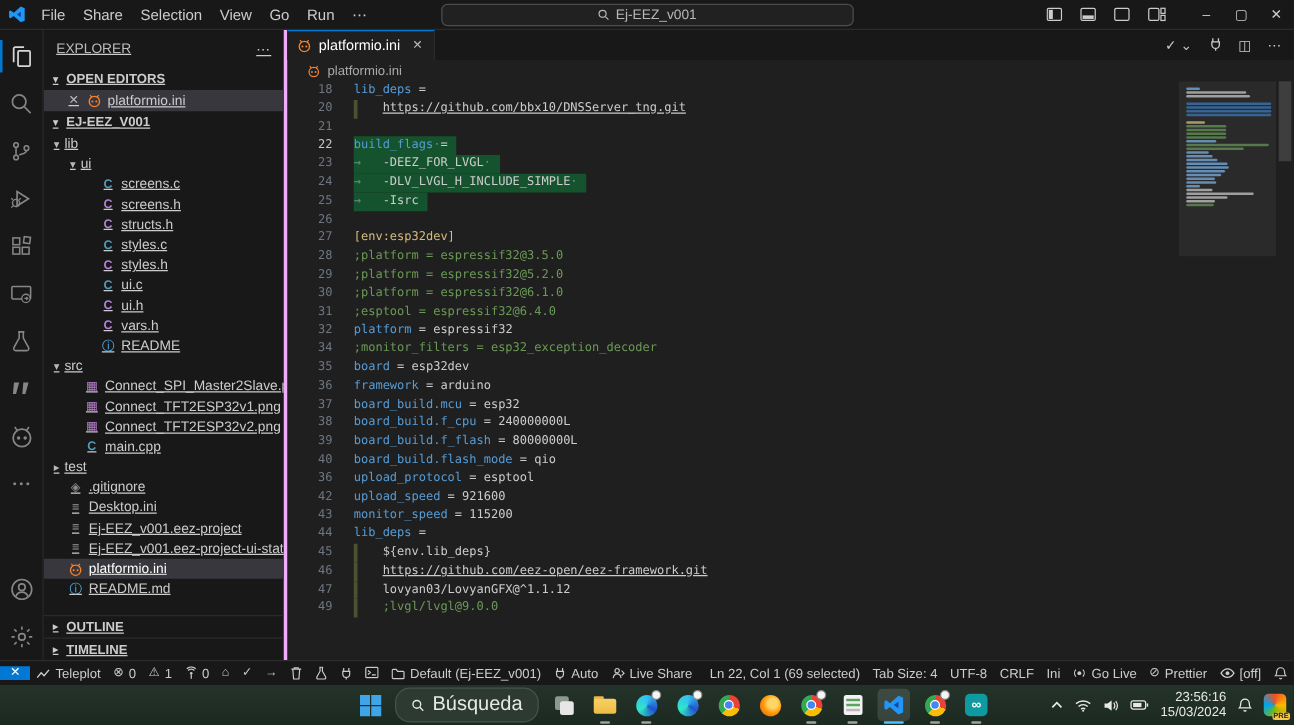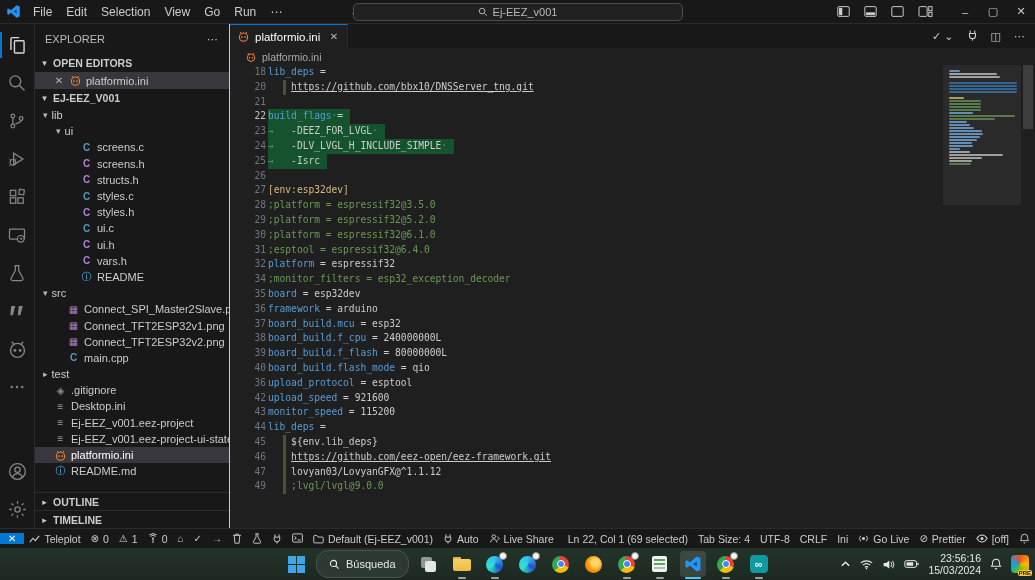--- a/index.html
+++ b/index.html
@@ -29,22 +29,22 @@
   .activitybar { width:35px; background:#181818; border-right:1px solid #2b2b2b;
     display:flex; flex-direction:column; align-items:center; padding-top:2px; flex:0 0 35px;}
   .ab-item { width:35px; height:38px; display:flex; align-items:center; justify-content:center;
     color:#868686; position:relative; cursor:pointer;}
   .ab-item.active { color:#d7d7d7; }
   .ab-item.active::before { content:""; position:absolute; left:0; top:6px; bottom:6px; width:2px; background:#0078d4; }
   .ab-bottom { margin-top:auto; }
   .ab-item svg { display:block; }
 
   
-  .sidebar { width:195px; background:#181818; border-right:1px solid #f0abfc; color:#cccccc;
-    font-size:11px; display:flex; flex-direction:column; flex:0 0 195px; overflow:hidden;}
+  .sidebar { width:195px; background:#181818; border-right:3px solid #f0abfc; color:#cccccc;
+    font-size:11px; display:flex; flex-direction:column; flex:0 0 195px; overflow:hidden;text-decoration:underline;}
   .sb-titlerow { height:30px; display:flex; align-items:center; padding:0 10px; color:#bbbbbb; font-size:11px;}
   .sb-titlerow .dots { margin-left:auto; color:#cccccc; letter-spacing:1px;}
   .section-hdr { height:18px; display:flex; align-items:center; gap:3px; font-weight:bold;
     font-size:10.5px; color:#cccccc; padding-left:4px; cursor:pointer;}
   .section-hdr .chv { font-size:9px; width:11px; text-align:center; color:#cccccc;}
   .oe-row { height:17px; display:flex; align-items:center; gap:4px; padding-left:18px; background:#37373d; cursor:pointer;}
   .tree { }
   .tree-row { height:16.2px; display:flex; align-items:center; gap:4px; cursor:pointer; white-space:nowrap;}
   .tree-row.sel { background:#37373d; color:#ffffff;}
   .chv { color:#b8b8b8; font-size:9px; }
@@ -64,21 +64,21 @@
   .tab-actions { margin-left:auto; display:flex; align-items:center; gap:13px; padding-right:10px; color:#cccccc; font-size:11px;}
   .breadcrumb { height:17px; display:flex; align-items:center; gap:5px; padding-left:14px;
     color:#a9a9a9; font-size:10.5px; flex:0 0 17px;}
 
   .code-wrap { flex:1 1 auto; display:flex; min-height:0; position:relative;}
   .code-area { flex:1 1 auto; overflow:hidden; font-family:"DejaVu Sans Mono","Liberation Mono",monospace;
     font-size:9.6px; line-height:14.8px; position:relative;}
   .code-line { display:flex; height:14.8px; position:relative; white-space:pre;}
   .ln { width:36px; text-align:right; color:#6e7681; flex:0 0 36px; user-select:none;}
   .code-line.cur .ln { color:#c6c6c6; }
-  .ltext { margin-left:2px; position:relative; }
+  .ltext { margin-left:17px; position:relative; }
   .code-line .gitbar { position:absolute; left:53px; top:0; bottom:0; width:3px; background:#4a5230;}
   .code-line .iguide { position:absolute; left:54px; top:0; bottom:0; width:1px; background:#6b6b6b; opacity:.55;}
   .seg-wrap{ display:inline-block; }
   .code-line.sel .seg-wrap { background:#14532d; padding-right:7px;}
   .k{color:#569cd6;} .p{color:#cccccc;} .c{color:#6a9955;} .sec{color:#d7ba7d;}
   .u{color:#cccccc;text-decoration:underline;} .cu{color:#6a9955;text-decoration:underline;}
   .ws{color:rgba(200,215,230,.45);}
 
   .minimap { width:78px; flex:0 0 78px; padding-top:5px; position:relative; background:#1f1f1f;}
   .mm-line { height:2px; margin:0 4px 1px 6px; border-radius:1px;}
@@ -99,21 +99,21 @@
   
   .taskbar { height:32px; background:linear-gradient(#24332a,#1c2921); display:flex; align-items:center;
     position:relative; flex:0 0 32px; color:#e8e8e8;}
   .tk-center { position:absolute; left:283px; display:flex; align-items:center; gap:7px; height:100%;}
   .tk-btn { width:26px; height:26px; border-radius:4px; display:flex; align-items:center; justify-content:center;
     position:relative; cursor:pointer;}
   .tk-btn.active{ background:rgba(255,255,255,.12);}
   .tk-btn .runbar{ position:absolute; bottom:-2px; left:9px; right:9px; height:2px; border-radius:1px; background:#9aa29c;}
   .tk-btn.active .runbar{ background:#4cc2ff; left:5px; right:5px;}
   .tk-search { height:28px; background:#2d3a31; border:1px solid #46544b; border-radius:12px;
-    display:flex; align-items:center; gap:6px; padding:0 12px; font-size:11px; color:#e8e8e8; cursor:pointer;}
+    display:flex; align-items:center; gap:6px; padding:0 12px; font-size:16px; color:#e8e8e8; cursor:pointer;}
   .tray { position:absolute; right:6px; display:flex; align-items:center; gap:9px; height:100%; font-size:10px;}
   .tray .clock { text-align:right; line-height:12px; font-size:10.5px; cursor:default;}
   .tray-ic{ display:flex; align-items:center; color:#e8e8e8; cursor:pointer;}
 
   
   .i-start{width:17px;height:17px;display:grid;grid-template-columns:8px 8px;grid-template-rows:8px 8px;gap:1px;}
   .i-start span{background:#3ea6e8;}
   .i-folder{width:18px;height:14px;position:relative;}
   .i-folder::before{content:"";position:absolute;top:0;left:0;width:8px;height:4px;background:#e8b54c;border-radius:1px;}
   .i-folder::after{content:"";position:absolute;top:2px;left:0;right:0;bottom:0;background:linear-gradient(#f7d064,#eebb45);border-radius:2px;}
@@ -142,21 +142,21 @@
 
   <div class="titlebar">
     <div class="tb-logo">
       <svg width="15" height="15" viewBox="0 0 24 24">
           <path fill="#2196f3" d="M17 2 8 10 4 7 2 8v8l2 1 4-3 9 8 5-2V4z"></path>
           <path fill="#0d47a1" d="M17 8.5v7L12 12z"></path>
         </svg>
     </div>
     <div id="menubar" style="display: flex;">
         <div class="menu-item">File</div>
-        <div class="menu-item">Edit</div>
+        <div class="menu-item">Share</div>
         <div class="menu-item">Selection</div>
         <div class="menu-item">View</div>
         <div class="menu-item">Go</div>
         <div class="menu-item">Run</div>
         <div class="menu-item">⋯</div>
       </div>
     <div class="nav-arrows">
       <span>←</span>
       <span class="dim">→</span>
     </div>

